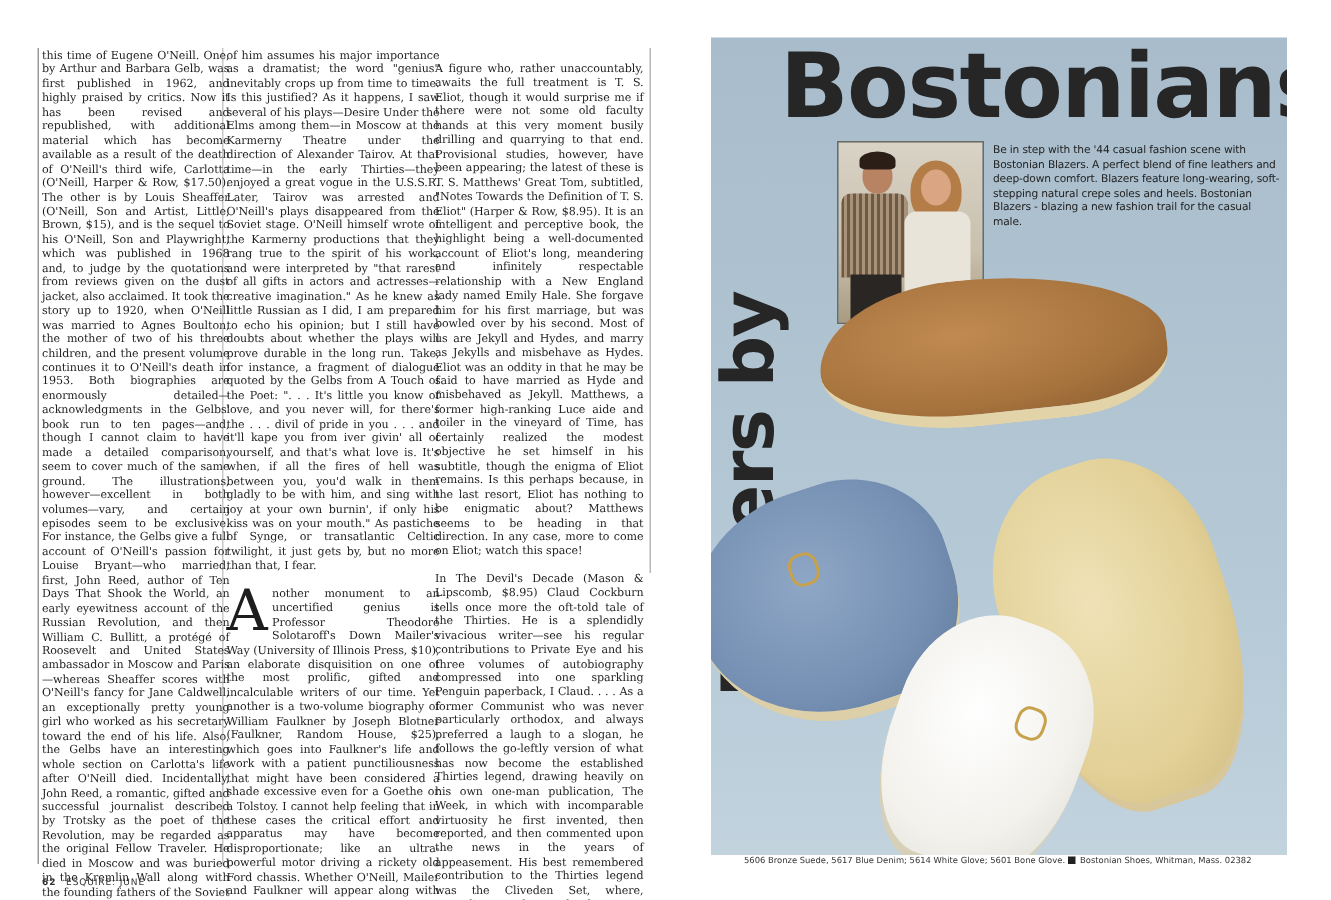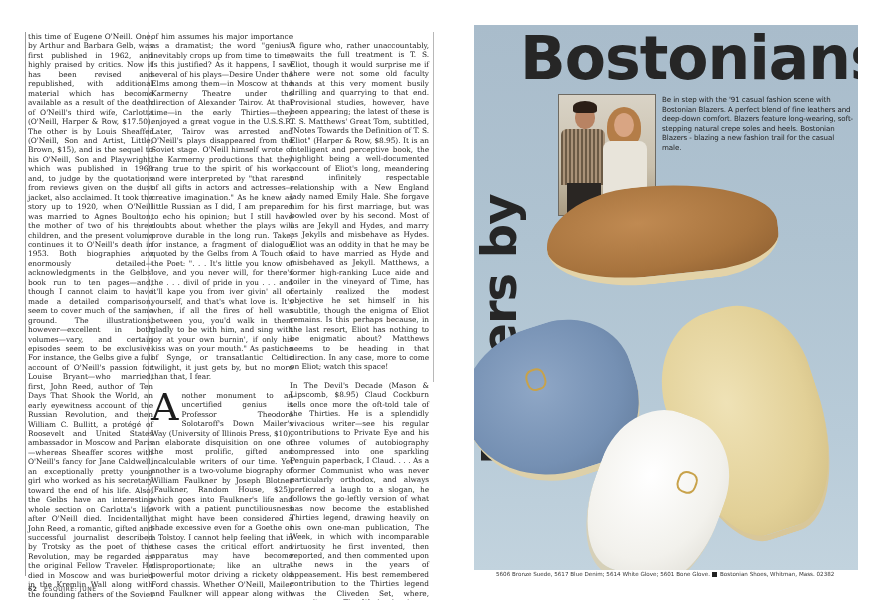--- a/index.html
+++ b/index.html
@@ -137,21 +137,21 @@
   <div class="photo">
     <div class="man-body"></div>
     <div class="man-legs"></div>
     <div class="man-head"></div>
     <div class="man-hair"></div>
     <div class="woman-hair"></div>
     <div class="woman-body"></div>
     <div class="woman-head"></div>
   </div>
 
-  <div class="ad-copy">Be in step with the '91 casual fashion scene with Bostonian Blazers. A perfect blend of fine leathers and deep-down comfort. Blazers feature long-wearing, soft-stepping natural crepe soles and heels. Bostonian Blazers - blazing a new fashion trail for the casual male.</div>
+  <div class="ad-copy">Be in step with the '44 casual fashion scene with Bostonian Blazers. A perfect blend of fine leathers and deep-down comfort. Blazers feature long-wearing, soft-stepping natural crepe soles and heels. Bostonian Blazers - blazing a new fashion trail for the casual male.</div>
 
   <div class="shoe blue">
     <div class="buckle" style="left:70px;top:40px;"></div>
   </div>
   <div class="shoe bronze"></div>
   <div class="shoe bone"></div>
   <div class="shoe white">
     <div class="buckle" style="left:78px;top:52px;"></div>
   </div>
 </div>

